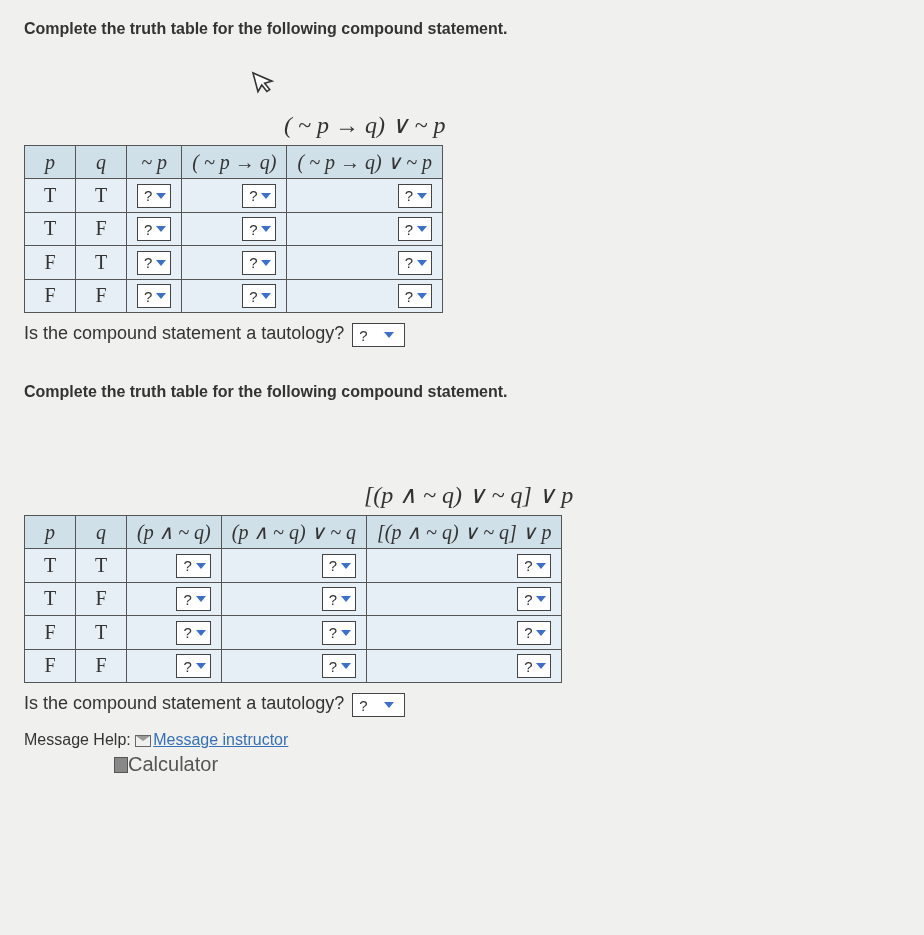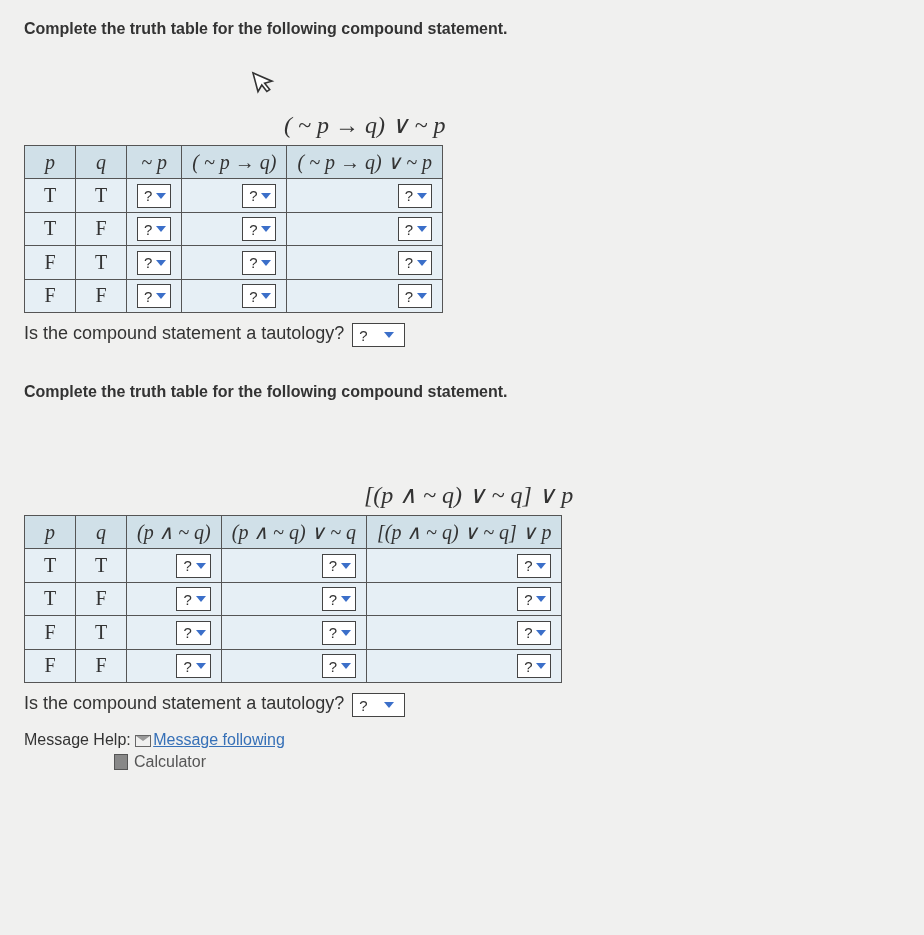--- a/index.html
+++ b/index.html
@@ -76,27 +76,26 @@
   .qhelp {
     font-size: 16px;
     color: #333;
     margin-top: 14px;
   }
   .qhelp a {
     color: #3670b7;
     text-decoration: underline;
   }
   .calc-line {
-    font-size: 16px;
+    font-size: 20px;
     color: #555;
     margin-top: 4px;
     margin-left: 90px;
     display: flex;
     align-items: center;
-    gap: 6px;
   }
   .cursor-icon {
     display: inline-block;
     transform: rotate(-15deg);
   }
   .mail-icon {
     display:inline-block;
     width:14px;height:10px;
     border:1px solid #666;
     position:relative;
@@ -294,19 +293,19 @@
   </tbody>
     </table>
 
   <div class="tautology-line" style="margin-bottom:14px;">
     <span>Is the compound statement a tautology?</span>
     <span class="dropdown" style="padding-right:10px;"><span>?</span>&nbsp;&nbsp;<span class="chev"></span></span>
   </div>
 
   <div class="qhelp">
     <span>Message Help:</span>
-    <span class="mail-icon"></span><a href="#">Message following</a>
+    <span class="mail-icon"></span><a href="#">Message instructor</a>
   </div>
   <div class="calc-line">
     <span class="calc-icon"></span>
     <span>Calculator</span>
   </div>
 </div>
 
 </body></html>

